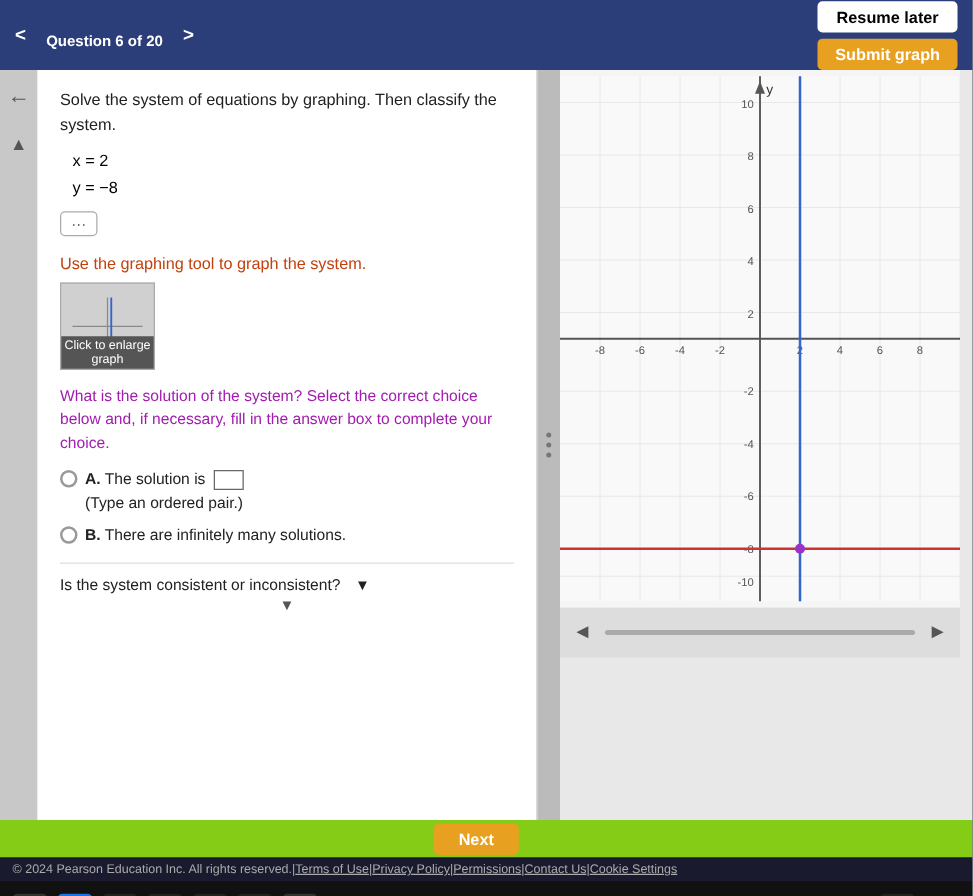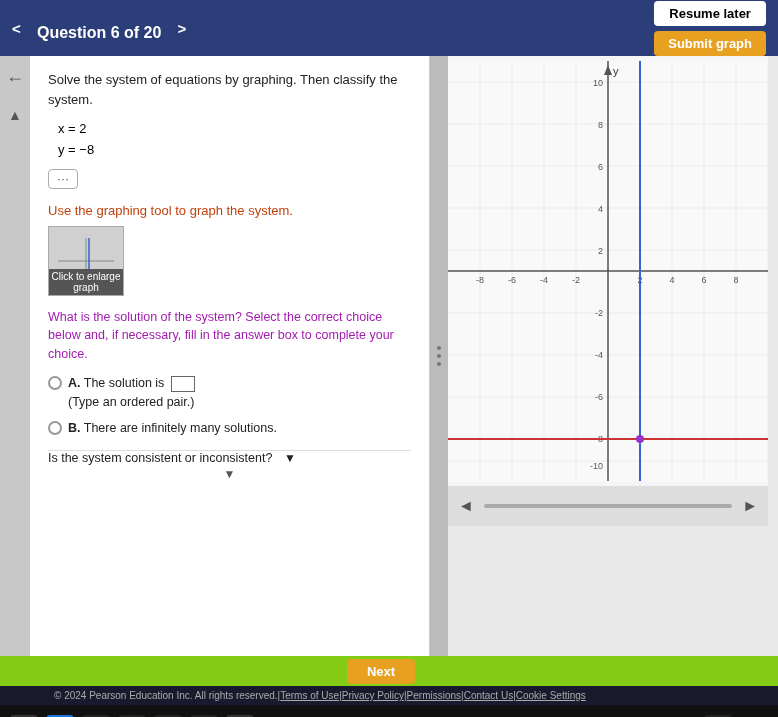--- a/index.html
+++ b/index.html
@@ -173,21 +173,21 @@
       height: 16px;
       border: 1px solid #666;
       vertical-align: middle;
       margin: 0 3px;
     }
 
     .consistent-question {
       font-size: 12.5px;
       color: #222;
       border-top: 1px solid #ddd;
-      padding-top: 0;
+      padding-top: 10px;
       margin-top: 4px;
     }
 
     .right-panel {
       display: flex;
       flex-direction: column;
       align-items: stretch;
     }
 
     .graph-area {
@@ -244,21 +244,20 @@
     }
 
     .footer {
       background: #1a1a2e;
       color: #aaa;
       font-size: 10px;
       padding: 4px 10px;
       display: flex;
       align-items: flex-start;
       gap: 0;
-      margin-left: 44px;
     }
     .footer a { color: #aaa; text-decoration: underline; cursor: pointer; }
 
     .taskbar {
       background: #111;
       height: 48px;
       display: flex;
       align-items: center;
       padding: 0 10px;
       gap: 8px;
@@ -294,21 +293,21 @@
       cursor: pointer;
     }
   </style>
 </head>
 <body>
 
 <div class="top-bar">
   <div class="nav-arrows">
     <span>&lt;</span>
     &nbsp;
-    <span style="font-weight:bold;font-size:16px;margin-top:10px;">Question 6 of 20</span>
+    <span style="font-weight:bold;font-size:12px;margin-top:10px;">Question 6 of 20</span>
     &nbsp;
     <span>&gt;</span>
   </div>
   <div class="top-buttons">
     <button class="btn-resume">Resume later</button>
     <button class="btn-submit">Submit graph</button>
   </div>
 </div>
 
 <div class="main-content">

